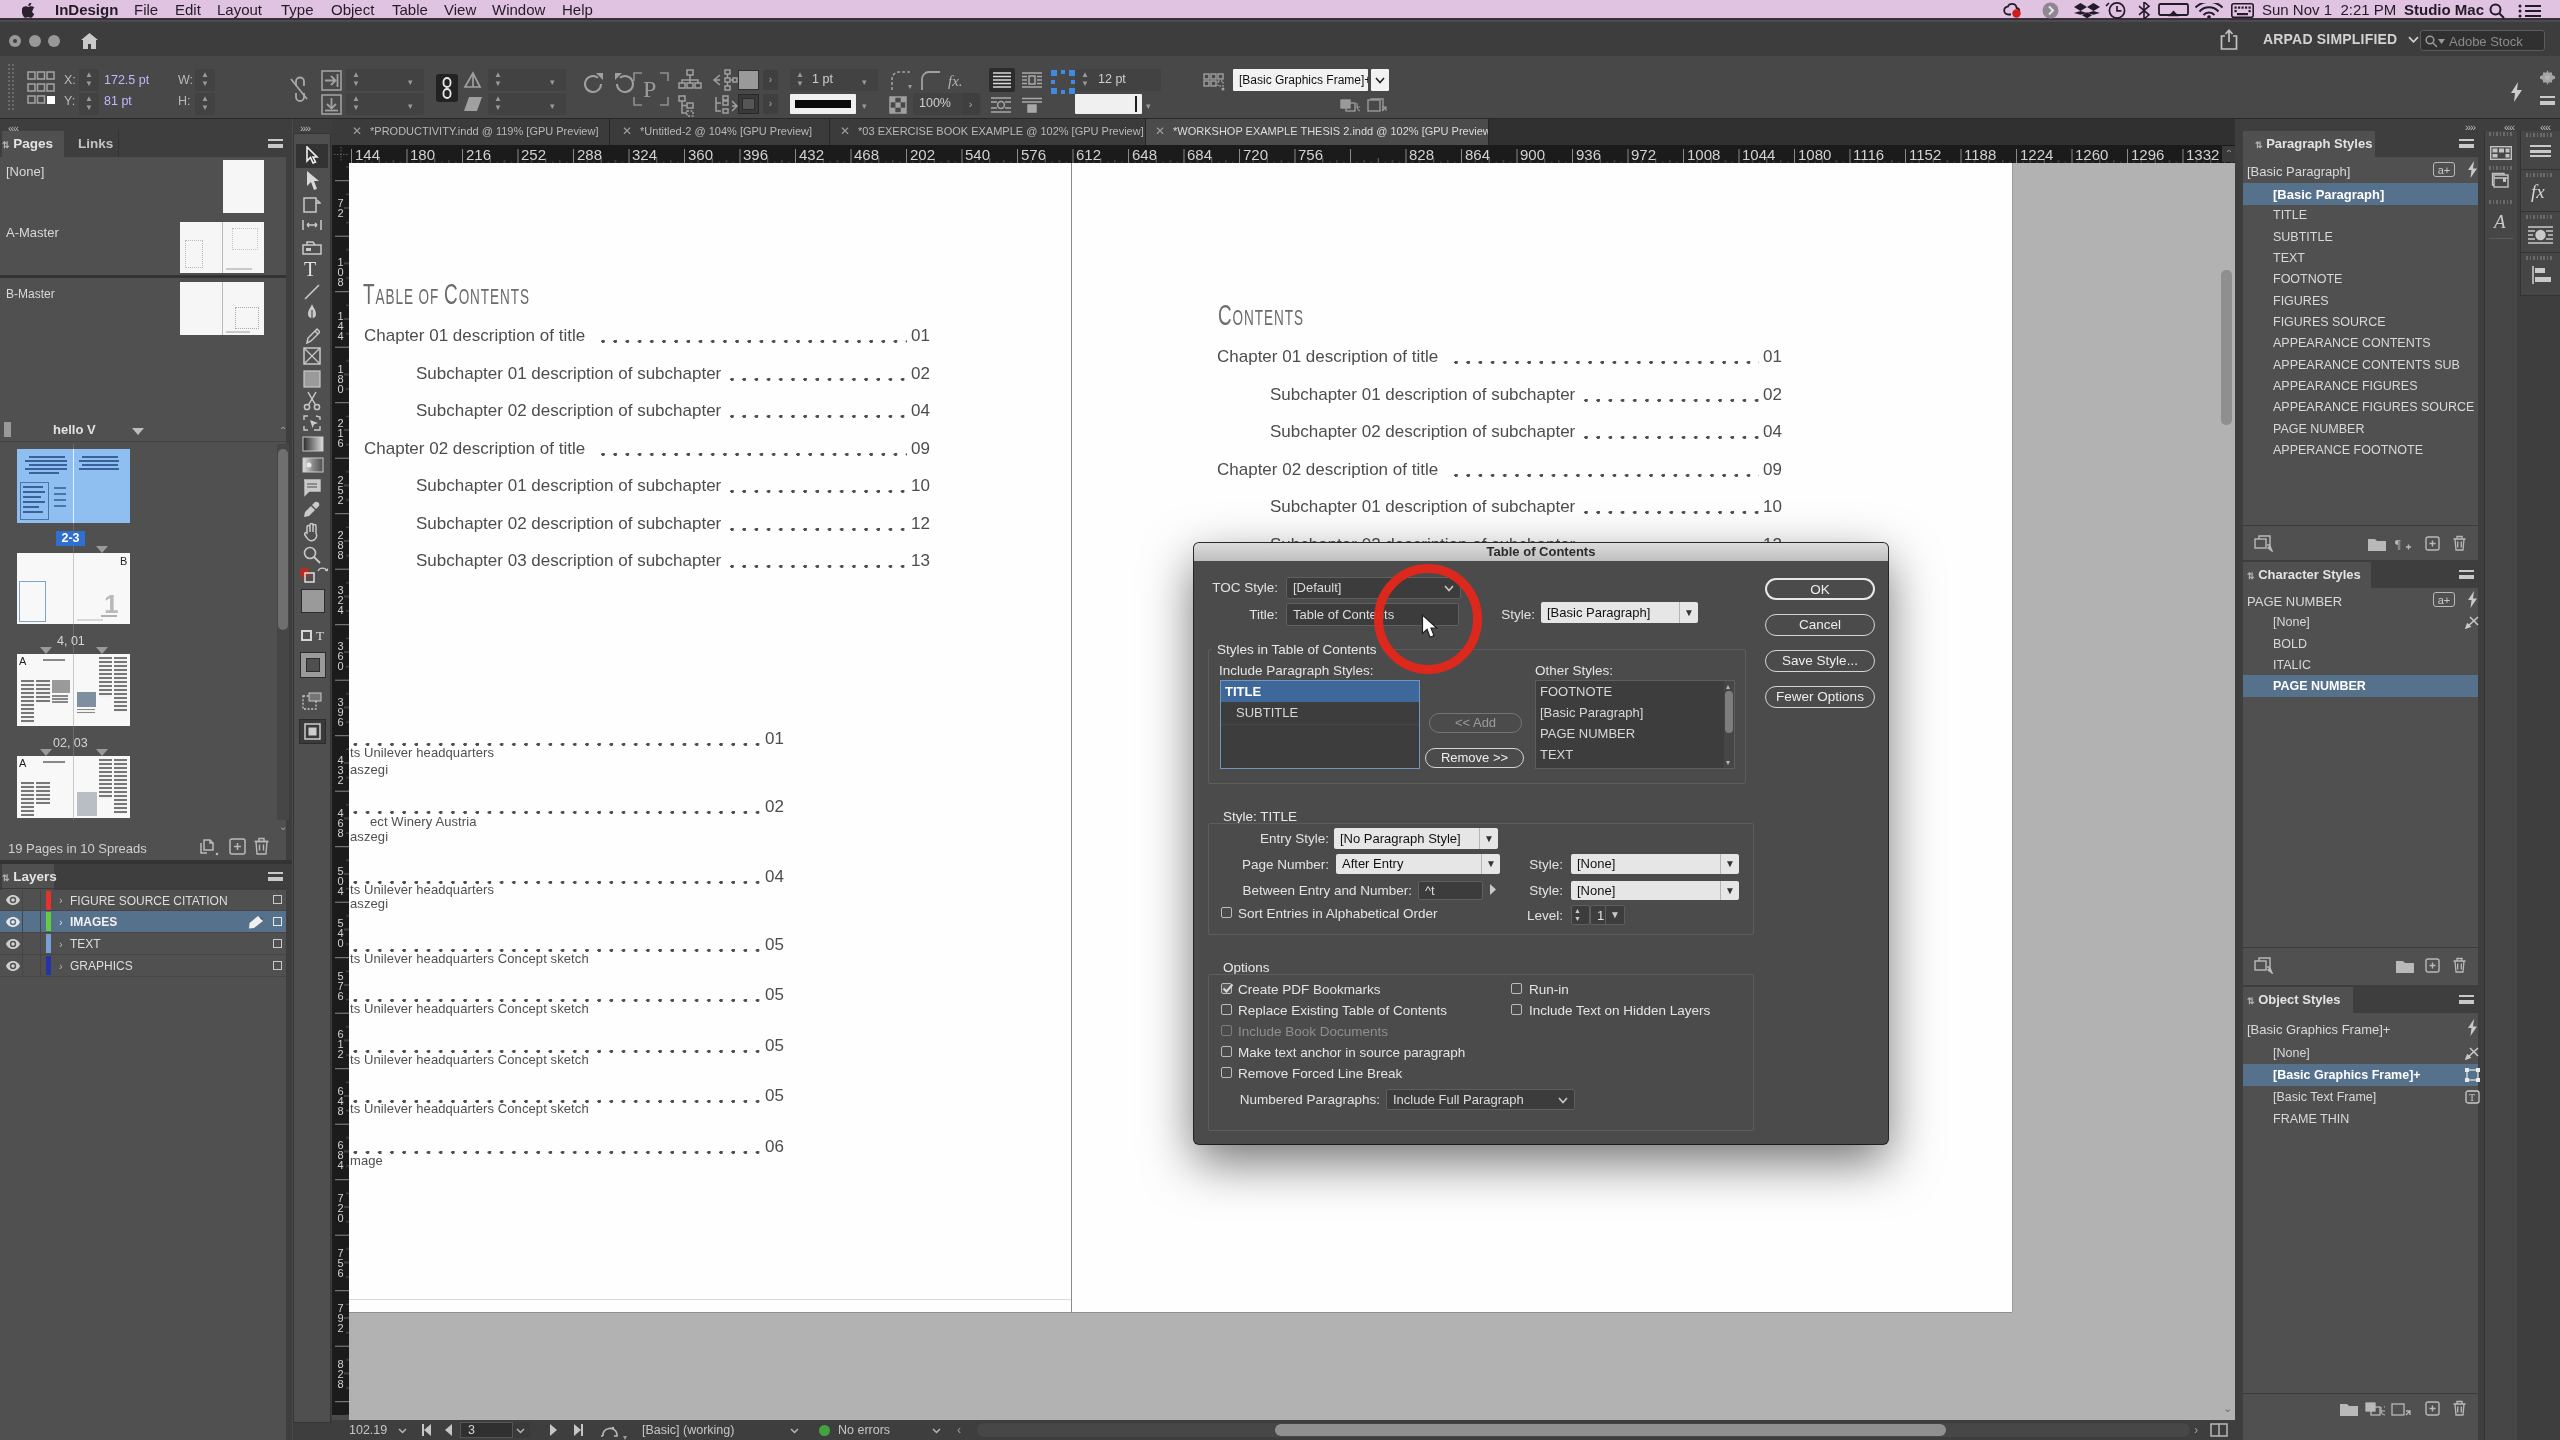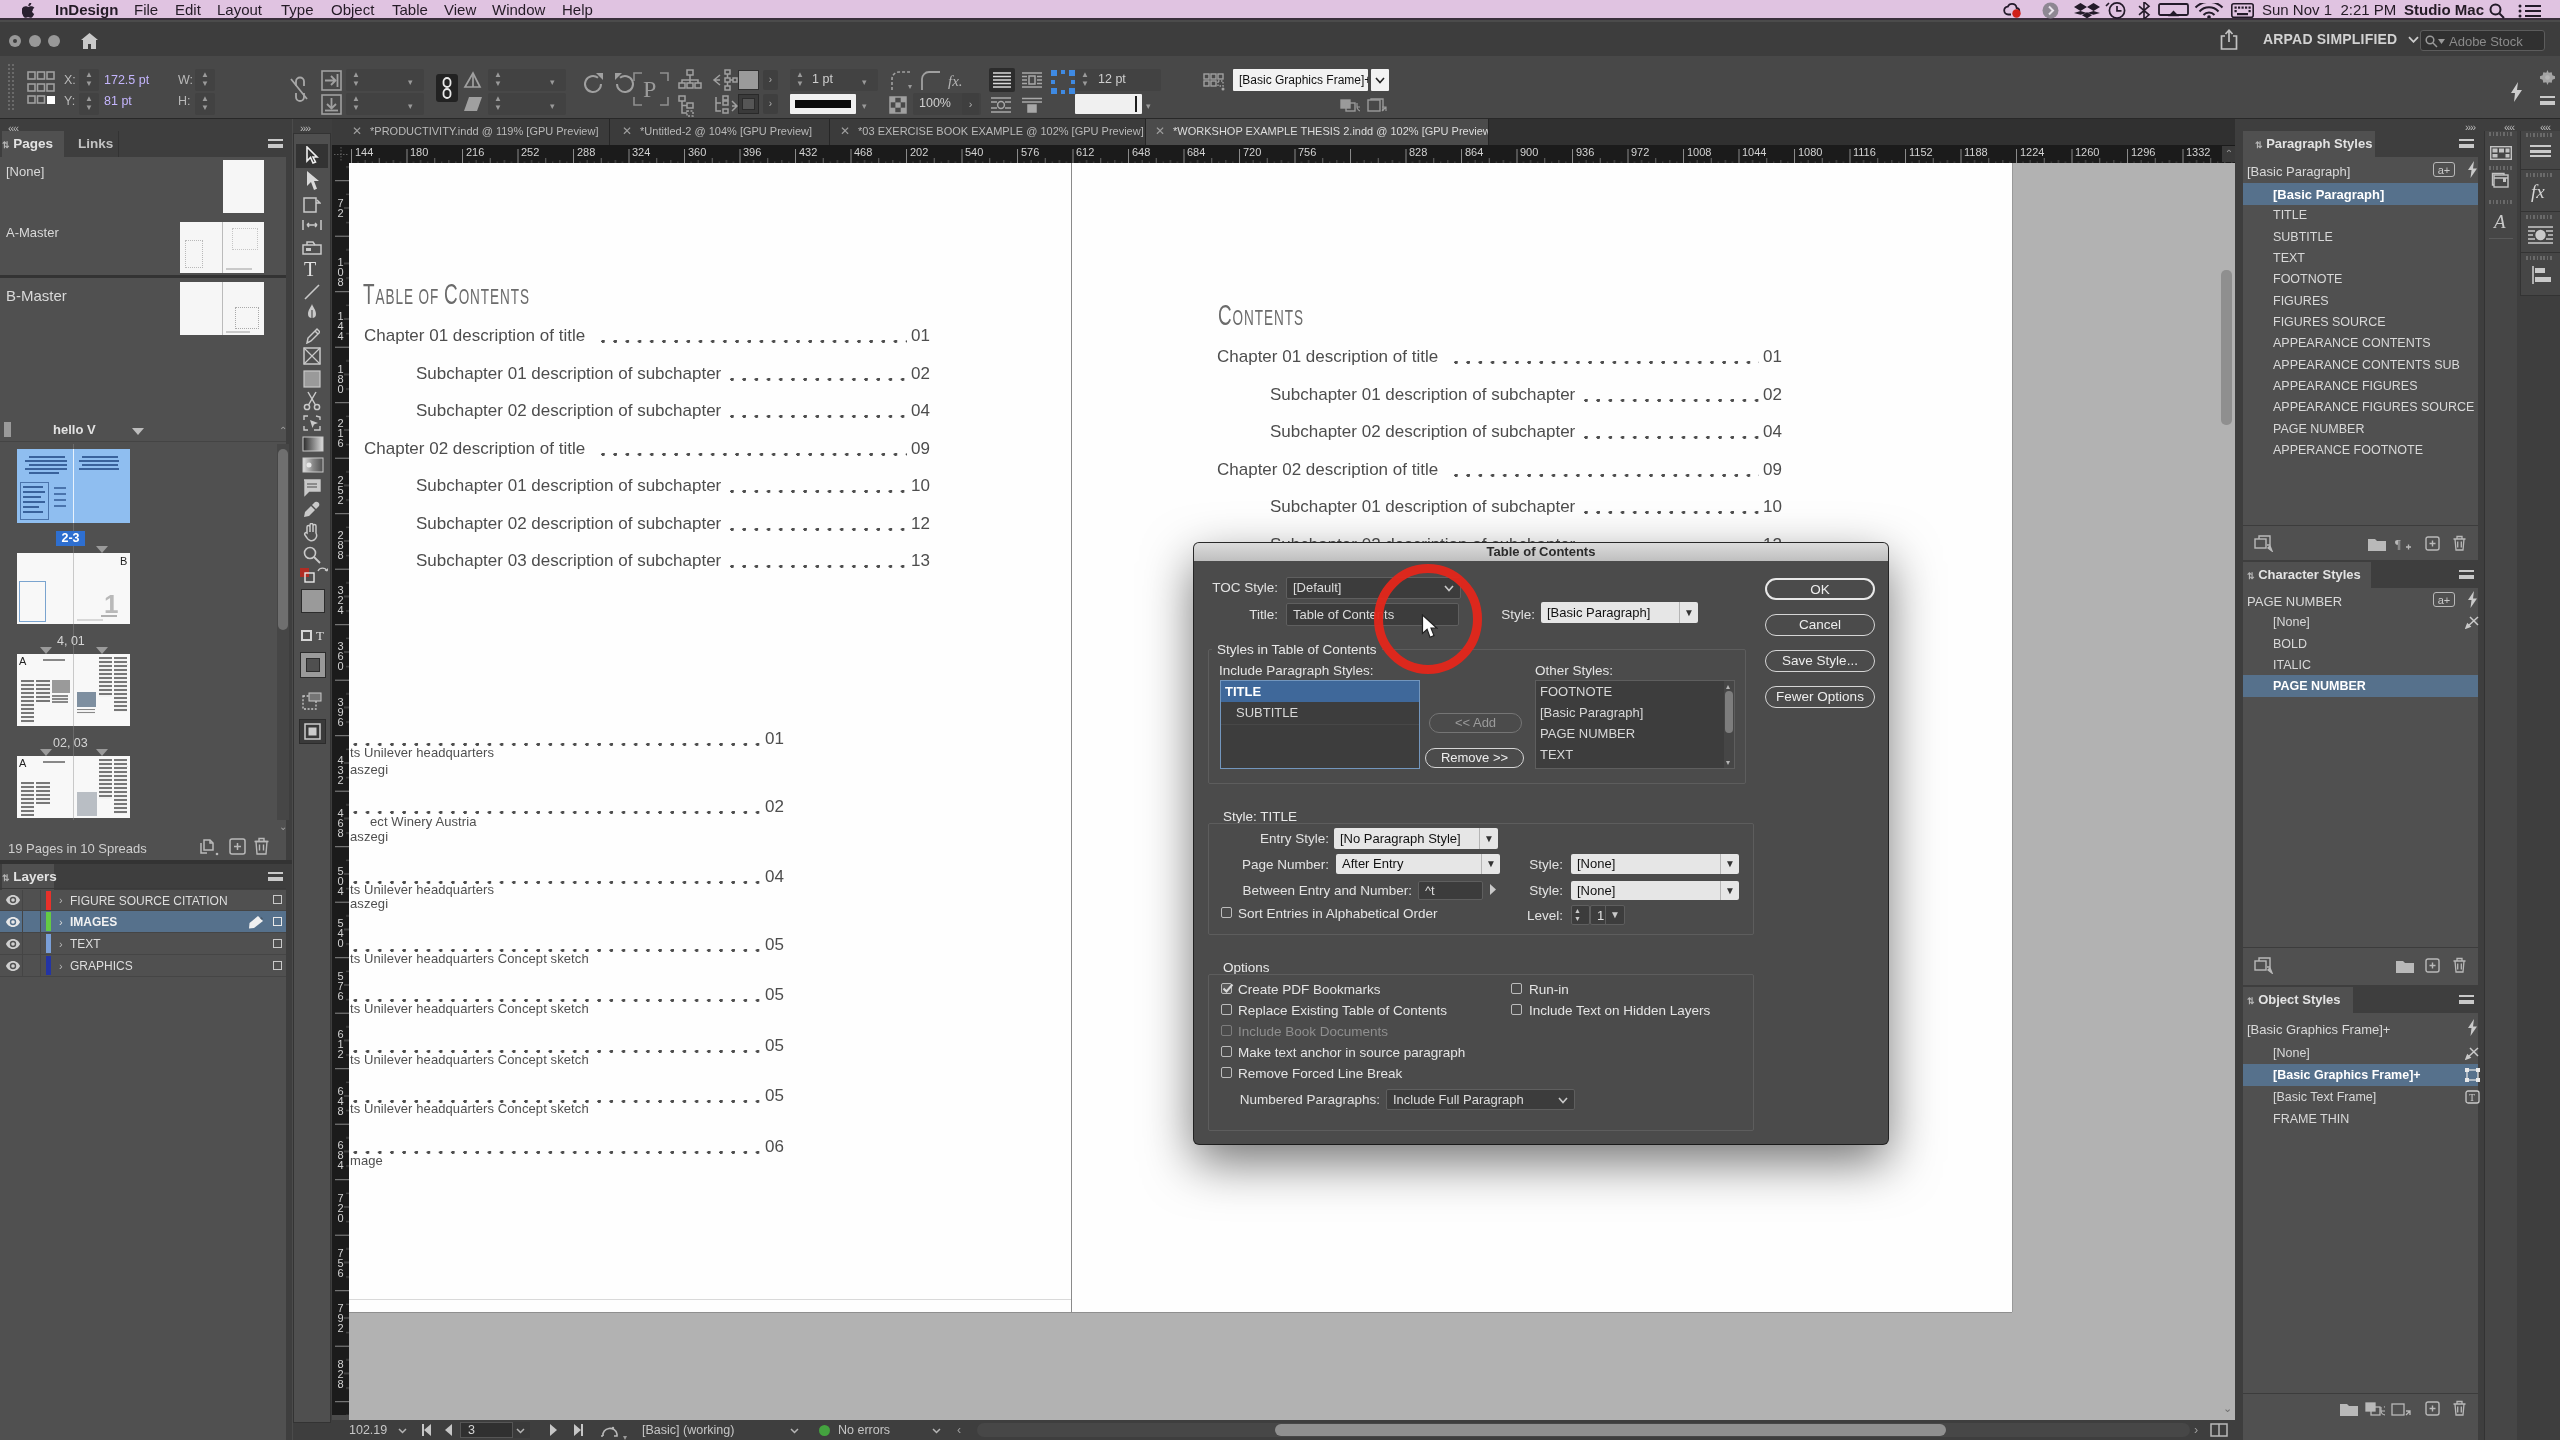--- a/index.html
+++ b/index.html
@@ -44,21 +44,21 @@
   .dtab { position:absolute; top:0; height:26px; background:#3b3b3b; color:#b9b9b9; font-size:11px;
     border-right:1px solid #262626; white-space:nowrap; overflow:hidden; }
   .dtab .x { color:#9f9f9f; margin-right:8px; font-size:12px; }
   .dtab-active { background:#4b4b4b; color:#dddddd; }
 
   #hruler { position:absolute; left:349px; top:145px; width:1886px; height:18px; background:#1b1b1b;
     overflow:hidden; }
   #vruler { position:absolute; left:332px; top:163px; width:17px; height:1252px; background:#1b1b1b;
     overflow:hidden; }
   #rcorner { position:absolute; left:332px; top:145px; width:17px; height:18px; background:#1b1b1b; }
-  .rnum { position:absolute; color:#d2d2d2; font-size:11px; }
+  .rnum { position:absolute; color:#d2d2d2; font-size:15px; }
   .vnum { position:absolute; left:4px; color:#d2d2d2; font-size:11px; line-height:10px; text-align:center; width:9px; }
 
   #canvas { position:absolute; left:349px; top:163px; width:1886px; height:1257px;
     background:#b2b2b2; overflow:hidden; }
   #pageL { position:absolute; left:0; top:0; width:722px; height:1150px; background:#fefefe; }
   #pageR { position:absolute; left:722px; top:0; width:941px; height:1150px; background:#fefefe; }
 
   .tocrow { position:absolute; display:flex; align-items:baseline; color:#4d4d4d; font-size:17px;
     letter-spacing:0px; white-space:nowrap; }
   .leader { flex:1; align-self:flex-end; height:5px; margin:0 4px 2px 9px;
@@ -480,21 +480,21 @@
       <div class="ptext" style="left:6px; top:7px; font-size:13px;">[None]</div>
       <div class="abs" style="left:223px; top:3px; width:41px; height:53px; background:#f6f6f6;"></div>
       <div class="ptext" style="left:6px; top:68px; font-size:13px;">A-Master</div>
       <div class="abs" style="left:180px; top:65px; width:84px; height:51px; background:#f6f6f6;">
         <div class="abs" style="left:41.5px; top:0; width:1px; height:51px; background:#bbb;"></div>
         <div class="abs" style="left:5px; top:18px; width:18px; height:28px; border:1px dotted #b9b9b9;"></div>
         <div class="abs" style="left:52px; top:6px; width:26px; height:22px; border:1px dotted #c5c5c5;"></div>
         <div class="abs" style="left:46px; top:46px; width:26px; height:2px; background:#c9c9c9;"></div>
       </div>
       <div class="abs" style="left:0px; top:118px; width:286px; height:3px; background:#333;"></div>
-      <div class="ptext" style="left:6px; top:130px; font-size:15px;">B-Master</div>
+      <div class="ptext" style="left:6px; top:130px; font-size:12px;">B-Master</div>
       <div class="abs" style="left:180px; top:125px; width:84px; height:53px; background:#f6f6f6;">
         <div class="abs" style="left:41.5px; top:0; width:1px; height:53px; background:#bbb;"></div>
         <div class="abs" style="left:55px; top:25px; width:24px; height:22px; border:1px dotted #aaa;"></div>
         <div class="abs" style="left:46px; top:49px; width:24px; height:2px; background:#c9c9c9;"></div>
       </div>
 
       <div class="abs" style="left:4px; top:265px; width:7px; height:15px; background:#9a9a9a;"></div>
       <div class="abs" style="left:53px; top:265px; color:#e2e2e2; font-size:13px; font-weight:bold;">hello V</div>
       <svg class="abs" style="left:132px; top:271px;" width="12" height="7" viewBox="0 0 12 7">
           <path fill="#bdbdbd" d="M0 0h12L6 7z"></path>

